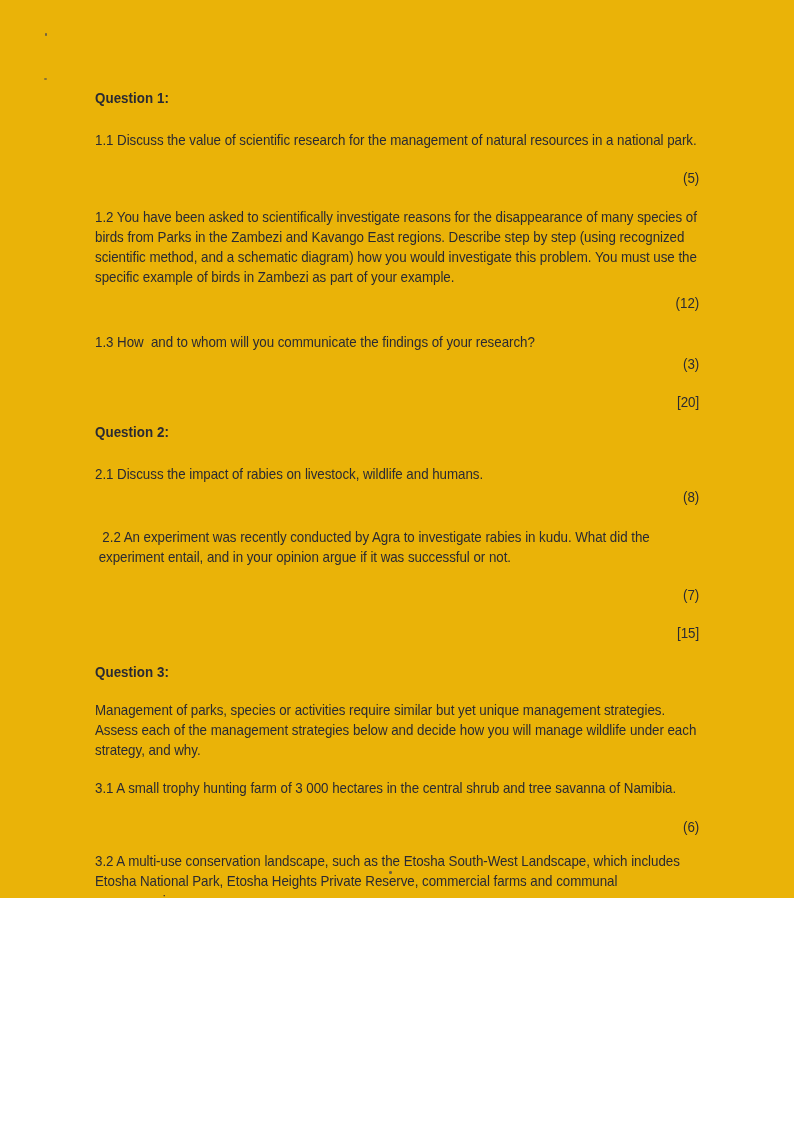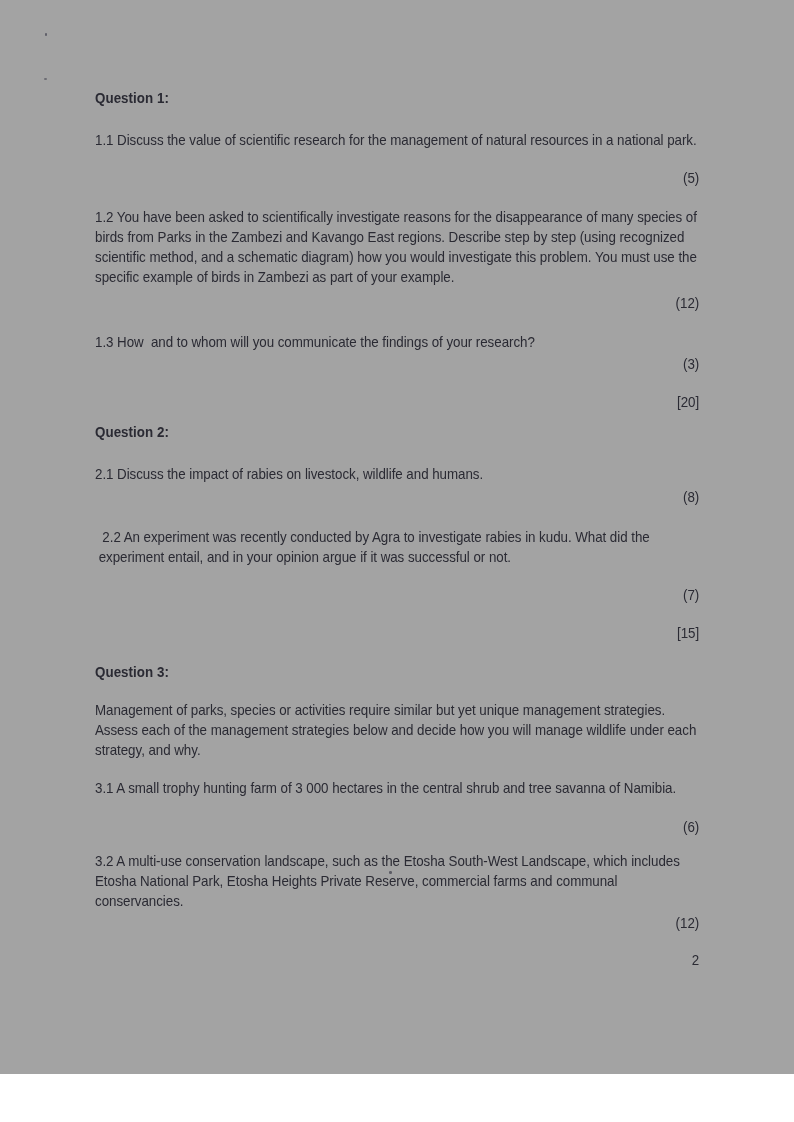--- a/index.html
+++ b/index.html
@@ -10,22 +10,22 @@
   }
   body {
     font-family: "Liberation Sans", "DejaVu Sans", sans-serif;
     color: #2a2a33;
     -webkit-font-smoothing: antialiased;
   }
 
   #page {
     position: relative;
     width: 794px;
-    height: 1074px;
-    background: #a3a3a3;
+    height: 898px;
+    background: #eab308;
     overflow: hidden;
     box-sizing: border-box;
   }
 
   
   #doc-body {
     position: absolute;
     left: 95px;
     top: 88px;
     width: 604px;

